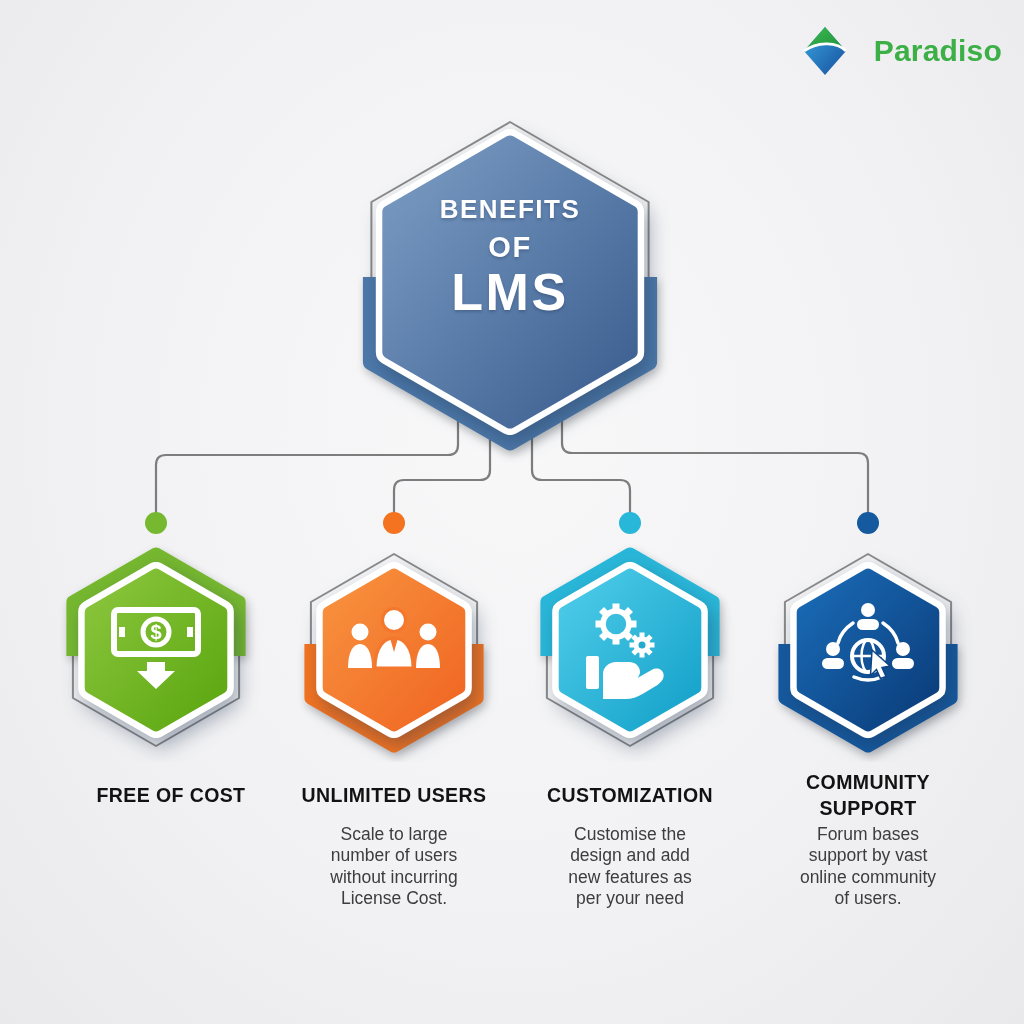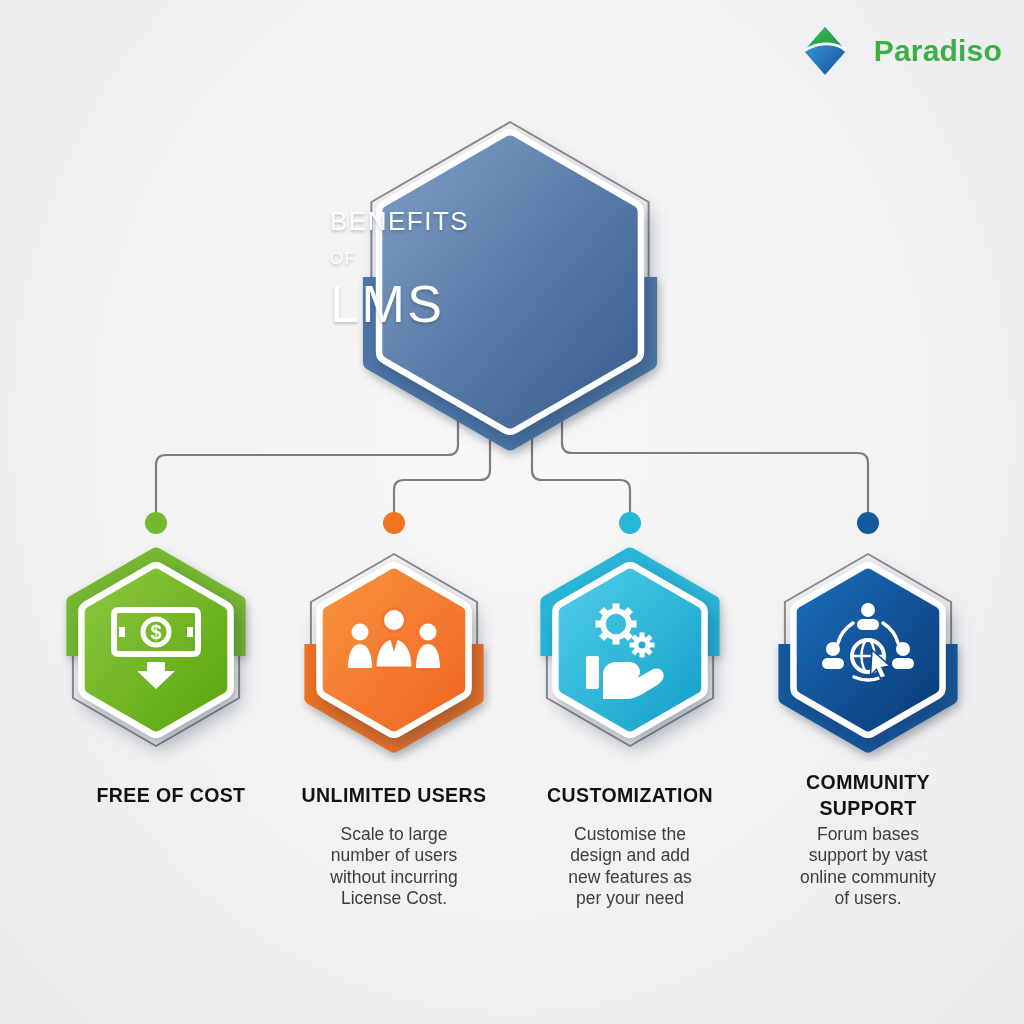--- a/index.html
+++ b/index.html
@@ -17,25 +17,25 @@
   
   .module{position:absolute;z-index:2;}
   .outline{fill:none;stroke:#8a8a8a;stroke-width:2px;stroke-linejoin:round;}
   .bracket{fill:none;stroke-linejoin:round;stroke-linecap:butt;
            filter:drop-shadow(2px 4px 4px rgba(0,0,0,0.22));}
   .hexwrap{filter:drop-shadow(5px 9px 10px rgba(30,50,80,0.38));}
   .hex-white{fill:#ffffff;stroke:#ffffff;stroke-linejoin:round;}
   .hex-main{stroke-linejoin:round;}
   .icon path,.icon rect,.icon circle,.icon polygon{}
   
-  .center-text{position:absolute;left:330px;top:202px;width:360px;z-index:3;
-    text-align:left;color:#ffffff;font-weight:400;
+  .center-text{position:absolute;left:330px;top:190px;width:360px;z-index:3;
+    text-align:center;color:#ffffff;font-weight:700;
     text-shadow:0 2px 3px rgba(20,35,60,0.25);}
   .center-text .l1,.center-text .l2,.center-text .l3{font-size:26px;line-height:38px;letter-spacing:1.5px;}
-  .center-text .l2{font-size:17px;}
+  .center-text .l2{font-size:29px;}
   .center-text .l4{font-size:52px;line-height:52px;letter-spacing:2.5px;}
   
   .col{position:absolute;top:770px;width:230px;text-align:center;z-index:3;}
   .col .title{height:50px;display:flex;align-items:center;justify-content:center;
     font-size:19.5px;font-weight:800;color:#121212;letter-spacing:0.4px;
     line-height:1.35;white-space:pre-line;}
   .col .desc{margin-top:4px;font-size:17.5px;line-height:1.22;color:#3d3d3d;white-space:pre-line;}
 </style>
 </head>
 <body>

